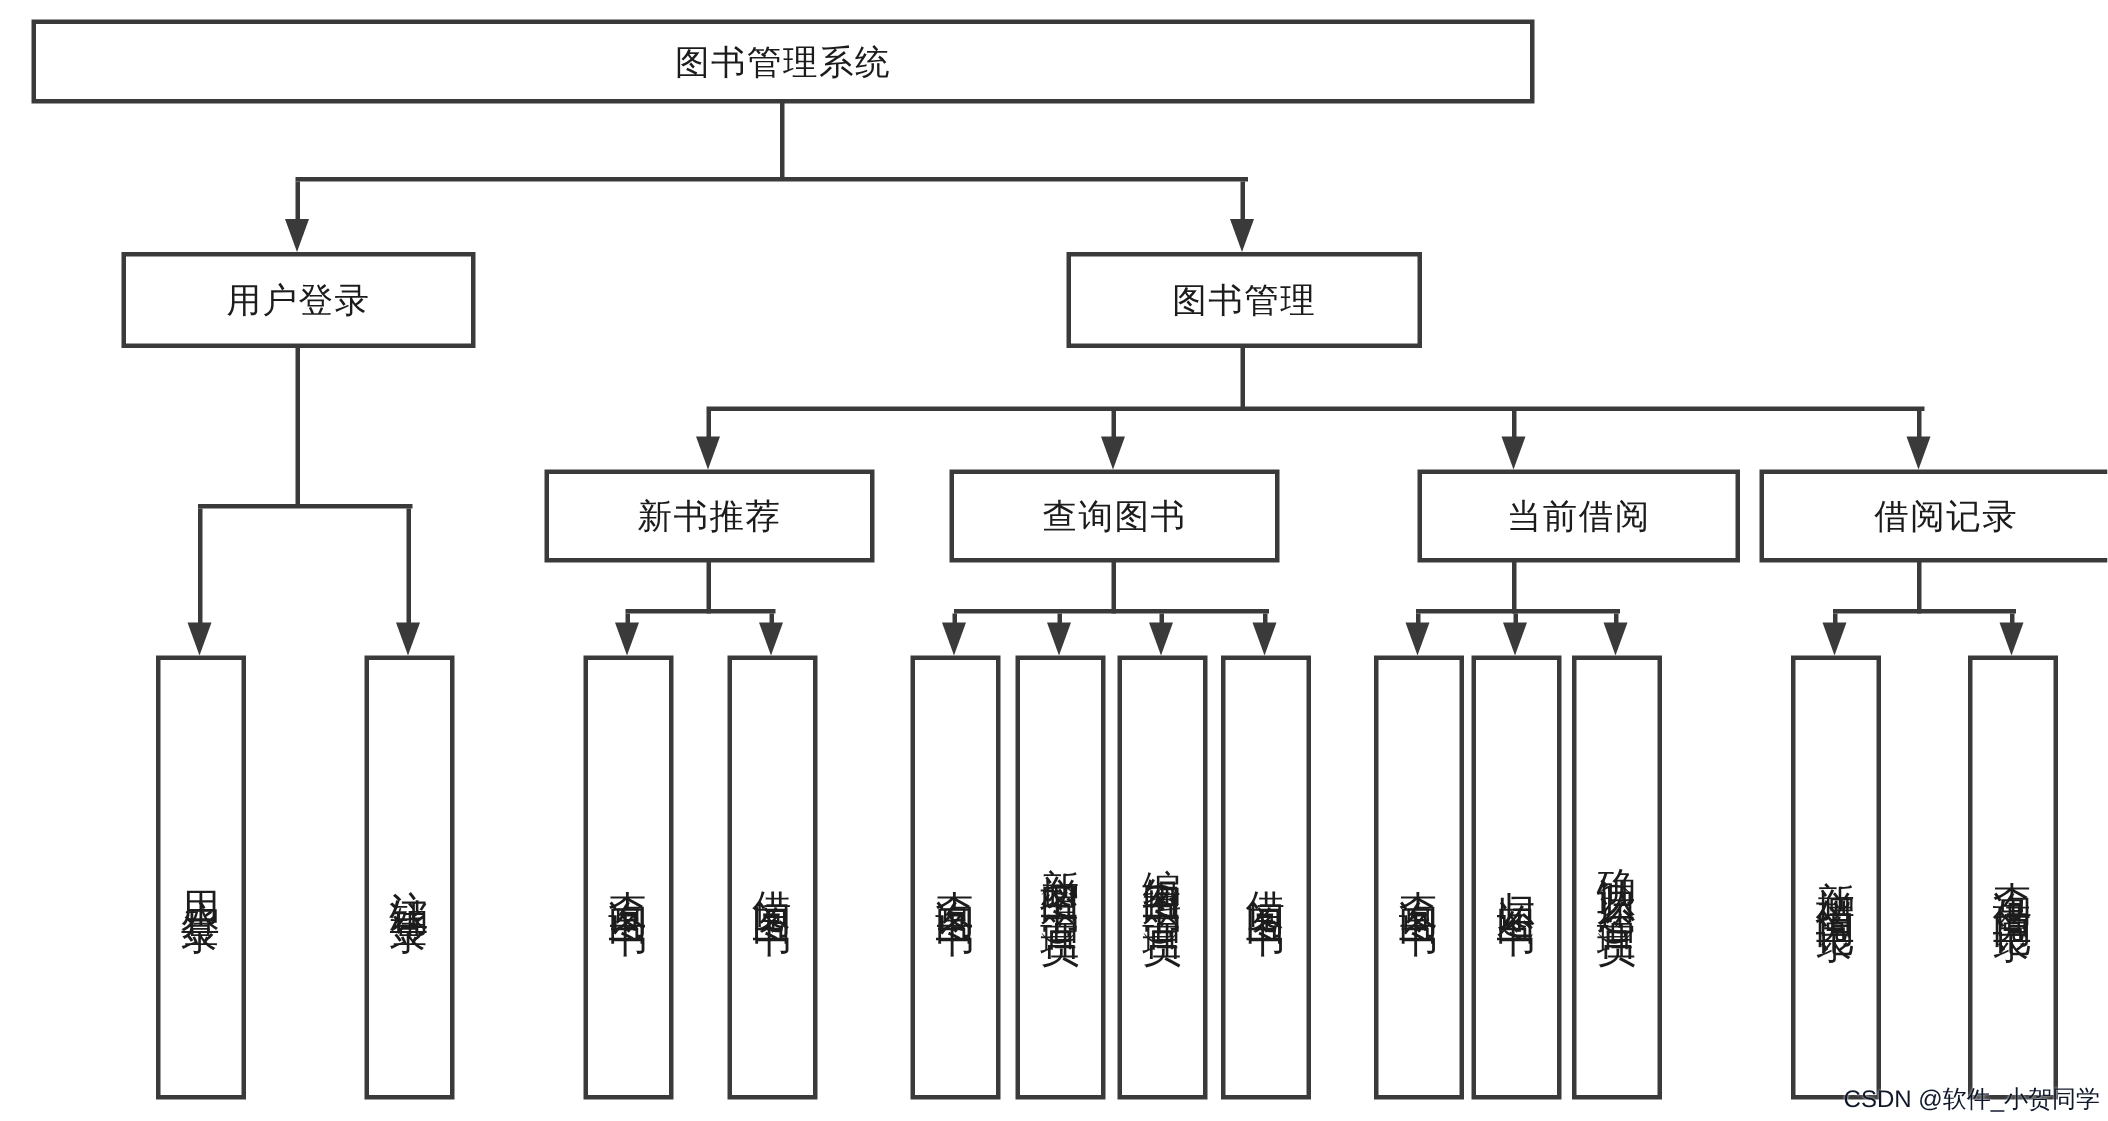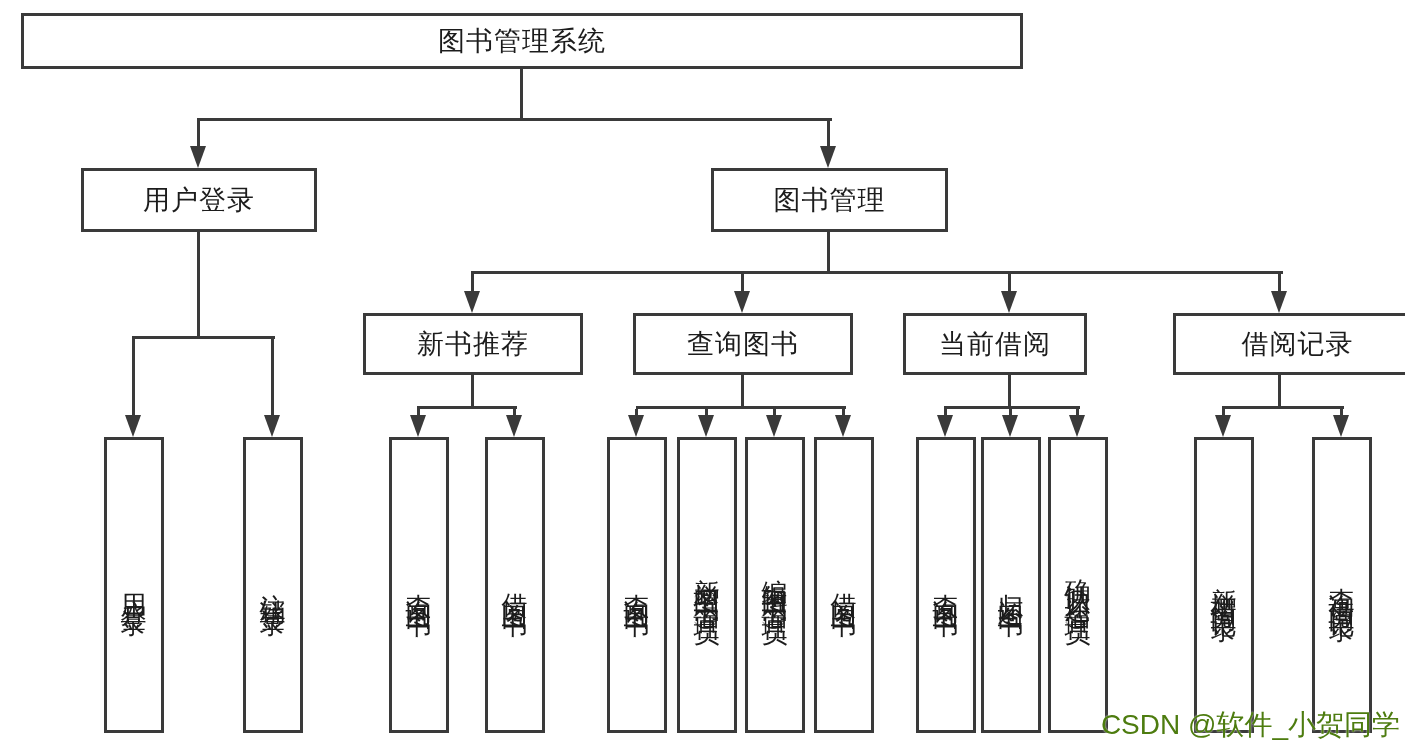--- a/index.html
+++ b/index.html
@@ -17,21 +17,21 @@
     overflow:hidden;
   }
   .node{
     position:absolute;
     background:#fff;
     border:3px solid var(--line);
     box-sizing:border-box;
     display:flex;align-items:center;justify-content:center;
   }
   .hlabel{
-    font-size:27px;
+    font-size:23px;
     letter-spacing:1px;
     color:var(--text);
     white-space:nowrap;
   }
   .vlabel{
     writing-mode:vertical-rl;
     font-size:26px;
     letter-spacing:6px;
     line-height:1;
     color:var(--text);
@@ -44,22 +44,22 @@
   }
   .arrow::after{
     content:"";position:absolute;left:0;bottom:0;width:0;height:0;
     border-left:8.5px solid transparent;
     border-right:8.5px solid transparent;
     border-top:22px solid var(--line);
   }
   .watermark{
     position:absolute;
     right:5px;bottom:3px;
-    font-size:28px;
-    color:#4d7c0f;
+    font-size:16px;
+    color:#0f172a;
     text-shadow:0 0 2px #ffffff;
     z-index:10;
     white-space:nowrap;
   }
 </style>
 </head>
 <body>
 
 <div class="canvas">
 
@@ -73,21 +73,21 @@
   <div class="node" style="left:363px;top:313px;width:220px;height:62px">
     <span class="hlabel">新书推荐</span>
   </div>
 
   <div class="node" style="left:711px;top:168px;width:237px;height:64px">
     <span class="hlabel">图书管理</span>
   </div>
   <div class="node" style="left:633px;top:313px;width:220px;height:62px">
     <span class="hlabel">查询图书</span>
   </div>
-  <div class="node" style="left:903px;top:313px;width:184px;height:62px">
+  <div class="node" style="left:945px;top:313px;width:215px;height:62px">
     <span class="hlabel">当前借阅</span>
   </div>
   <div class="node" style="left:1173px;top:313px;width:249px;height:62px">
     <span class="hlabel">借阅记录</span>
   </div>
 
   <div class="node" style="left:104px;top:437px;width:60px;height:296px">
     <span class="vlabel">用户登录</span>
   </div>
   <div class="node" style="left:243px;top:437px;width:60px;height:296px">

